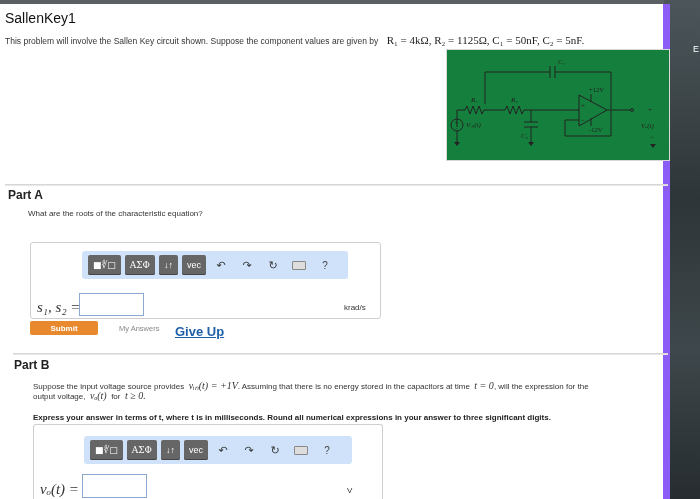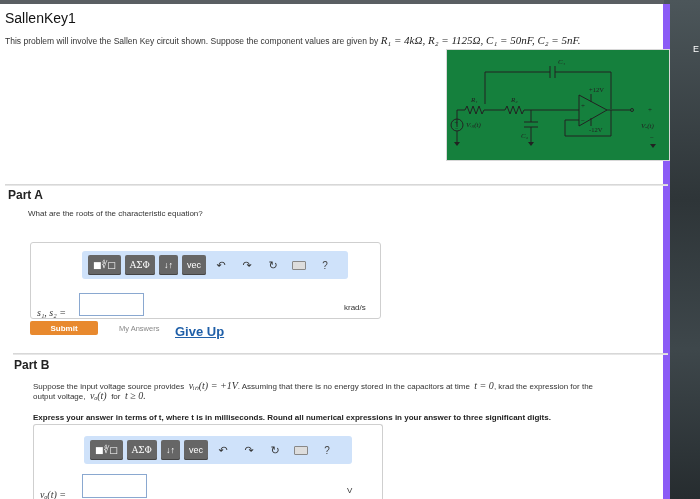--- a/index.html
+++ b/index.html
@@ -13,21 +13,21 @@
     position:absolute; left:0; top:4px; width:663px; height:495px;
     background:#ffffff; border-right:7px solid #8b5cf6;
   }
   .side-strip {
     position:absolute; left:664px; top:0; width:36px; height:499px;
     background:linear-gradient(180deg,#4c565a 0%,#2e3538 40%,#3e474b 70%,#262c2f 100%);
   }
   .side-label { position:absolute; left:693px; top:44px; color:#fff; font-size:9px; }
   .title { position:absolute; left:5px; top:6px; font-size:14px; color:#111; }
   .intro { position:absolute; left:5px; top:30px; font-size:8.5px; color:#333; white-space:nowrap; }
-  .intro .math { font-family:"Liberation Serif", serif; font-style:italic; font-size:11px; margin-left:0; color:#222; }
+  .intro .math { font-family:"Liberation Serif", serif; font-size:11px; margin-left:6px; color:#222; }
   .circuit {
     position:absolute; left:446px; top:45px; width:222px; height:110px;
     border:1px solid #d8d8d8; background:#15803d;
   }
   .hr { position:absolute; height:2px; background:linear-gradient(180deg,#d0d0d0,#eeeeee); }
   .part-title { position:absolute; font-size:12px; font-weight:bold; color:#222; }
   .q { position:absolute; font-size:8px; color:#333; }
   .instr { position:absolute; font-size:8px; font-weight:bold; color:#222; white-space:nowrap; }
   .answer-box {
     position:absolute; border:1px solid #cfcfcf; border-radius:3px; background:#fff;
@@ -38,21 +38,21 @@
   }
   .tb-btn {
     height:20px; background:#666; color:#fff; border-radius:2px;
     display:flex; align-items:center; justify-content:center;
     font-size:9px; padding:0 5px; box-shadow:inset 0 -1px 0 #444;
   }
   .tb-btn.serif { font-family:"DejaVu Serif", serif; }
   .tb-icon { width:22px; height:20px; display:flex; align-items:center; justify-content:center; font-size:11px; color:#333; }
   .tb-icon.help { font-size:10px; color:#444; }
   .kbd { width:12px; height:7px; border:1px solid #888; background:#ddd; border-radius:1px; }
-  .math-label { position:absolute; font-family:"Liberation Serif", serif; font-style:italic; font-size:10px; color:#333;margin-top:8px; }
+  .math-label { position:absolute; font-family:"Liberation Serif", serif; font-style:italic; font-size:15px; color:#333; }
   .input { position:absolute; border:1px solid #8aa8d0; background:#fff; }
   .unit { position:absolute; font-size:8px; color:#333; }
   .submit {
     position:absolute; background:#e8892e; color:#fff; font-size:8px; font-weight:bold;
     border-radius:2px; display:flex; align-items:center; justify-content:center;
   }
   .link-muted { position:absolute; font-size:7.5px; color:#888; }
   .link { position:absolute; font-size:13px; color:#1f5fa8; text-decoration:underline; font-weight:bold; }
   .pb-text { position:absolute; font-size:8px; color:#333; line-height:9px; }
   .pb-text .m { font-family:"Liberation Serif", serif; font-style:italic; font-size:10px; }
@@ -160,21 +160,21 @@
   <div class="link" style="left:175px; top:320px;">Give Up</div>
 
   <div class="hr" style="left:13px; top:349px; width:655px;"></div>
 
   <div class="part-title" style="left:14px; top:354px;">Part B</div>
 
   <div class="pb-text" style="left:33px; top:377px; width:640px;">
     <div style="white-space:nowrap;">
       <span>Suppose the input voltage source provides</span>&nbsp;
       <span class="m">vᵢₙ(t) = +1V</span><span>.  Assuming that there is no energy stored in the capacitors at time</span>&nbsp;
-      <span class="m">t = 0</span><span>, krad the expression for the</span>
+      <span class="m">t = 0</span><span>, will the expression for the</span>
     </div>
     <div style="white-space:nowrap;">
       <span>output voltage,</span>&nbsp;
       <span class="m">vₒ(t)</span>&nbsp;
       <span>for</span>&nbsp;
       <span class="m">t ≥ 0.</span>
     </div>
   </div>
 
   <div class="instr" style="left:33px; top:409px;">Express your answer in terms of t, where t is in milliseconds.  Round all numerical expressions in your answer to three significant digits.</div>

